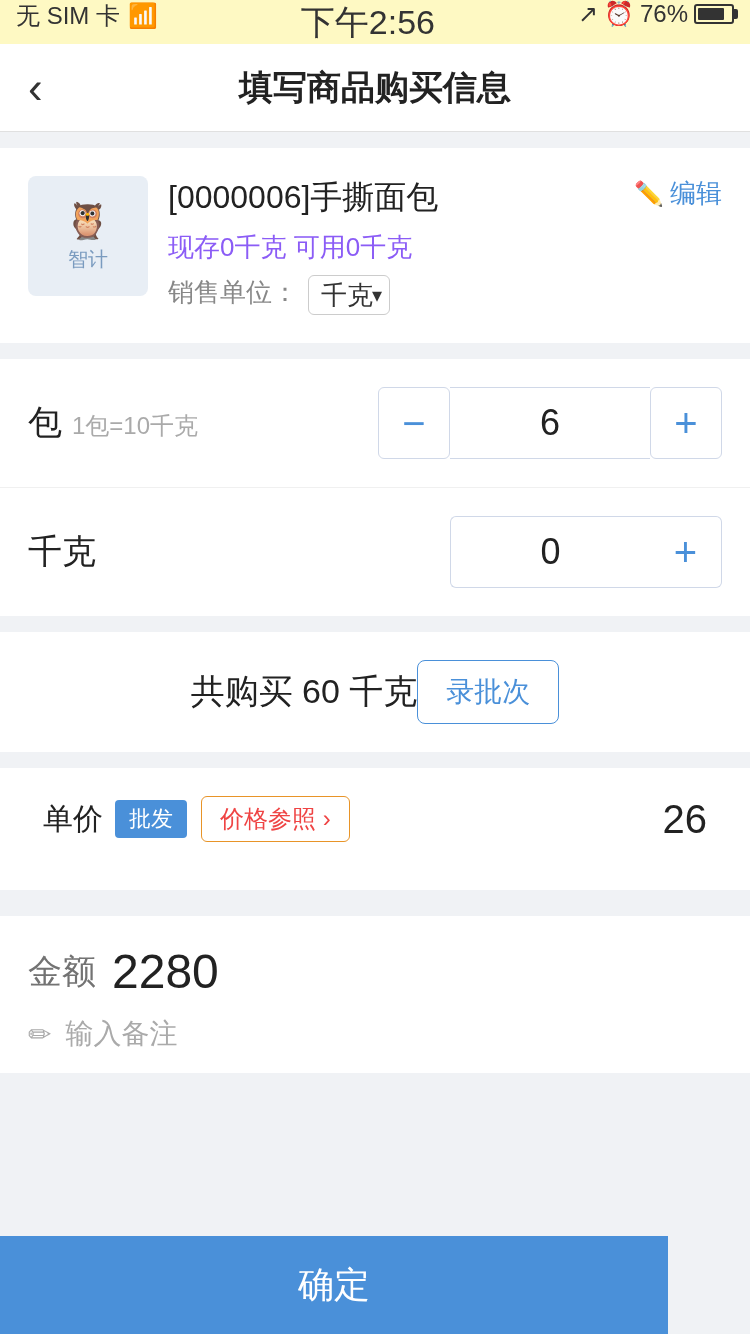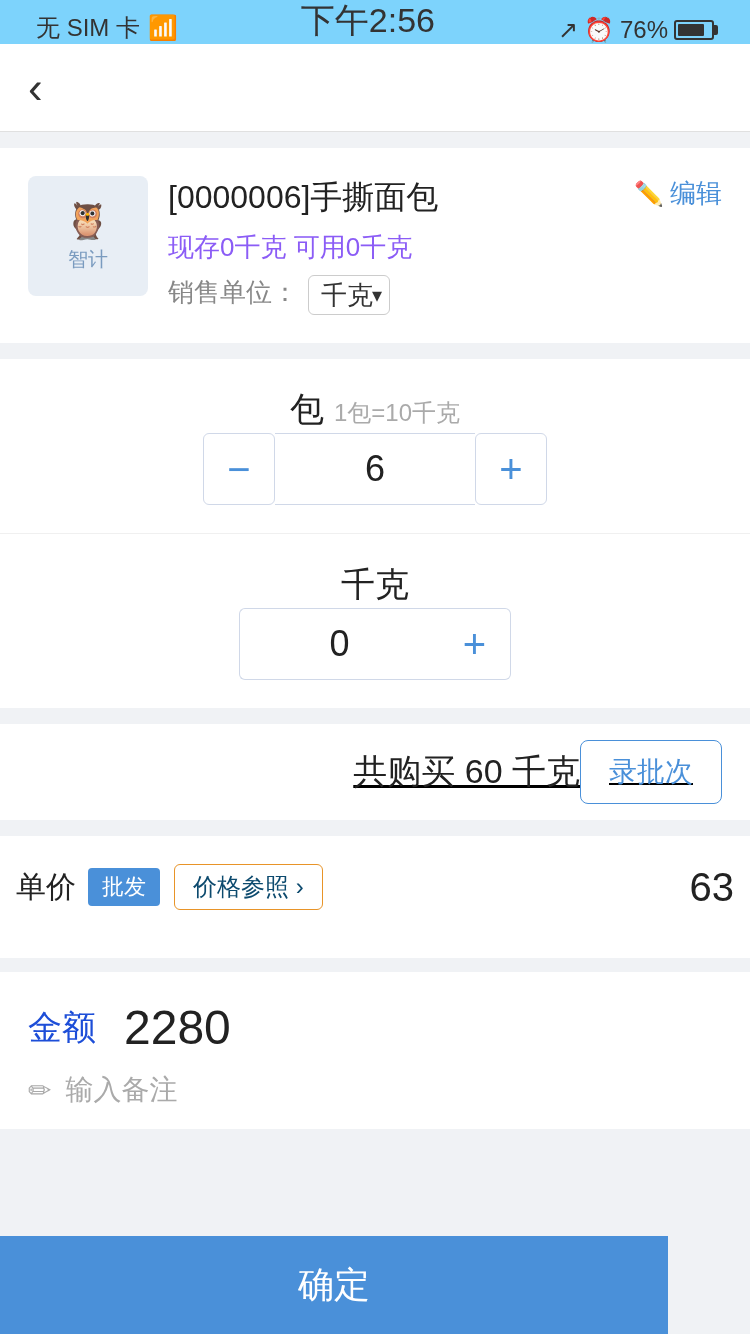--- a/index.html
+++ b/index.html
@@ -10,25 +10,25 @@
       font-family: -apple-system, "PingFang SC", "Helvetica Neue", Arial, sans-serif;
       background: #f0f2f5;
       font-size: 32px;
       position: relative;
     }
 
     
     .status-bar {
       width: 750px;
       height: 44px;
-      background: #7dd3fc;
-      display: flex;
-      align-items: flex-end;
+      background: #fef9c3;
+      display: flex;
+      align-items: flex-start;
       justify-content: space-between;
-      padding: 0 36px;
+      padding: 0 16px;
       font-size: 24px;
       color: #333;
     }
     .status-left { display: flex; align-items: center; gap: 8px; }
     .status-center { font-size: 34px; font-weight: 400; }
     .status-right { display: flex; align-items: center; gap: 6px; font-size: 24px; }
     .battery-icon {
       width: 40px; height: 20px;
       border: 2px solid #333;
       border-radius: 3px;
@@ -174,21 +174,20 @@
     
     .qty-section {
       background: #fff;
       margin-bottom: 16px;
     }
     .qty-row {
       display: flex;
       align-items: center;
       padding: 28px 28px;
       border-bottom: 1px solid #f0f0f0;
-      flex-direction: column;
     }
     .qty-row:last-child { border-bottom: none; }
     .qty-label {
       font-size: 34px;
       color: #222;
       flex: 1;
     }
     .qty-sub-label {
       font-size: 24px;
       color: #aaa;
@@ -222,45 +221,44 @@
       font-size: 36px;
       color: #222;
       background: #fff;
       outline: none;
     }
 
     
     .total-section {
       background: #fff;
       margin-bottom: 16px;
-      padding: 16px 28px;
-      display: flex;
-      align-items: center;
-      justify-content: flex-end;
-      text-decoration: underline;
+      padding: 28px 28px;
+      display: flex;
+      align-items: center;
+      justify-content: center;
     }
     .total-text {
       font-size: 34px;
       color: #222;
     }
     .batch-btn {
       border: 1px solid #4a90d9;
       border-radius: 8px;
       padding: 12px 28px;
       font-size: 28px;
       color: #4a90d9;
       background: #fff;
       cursor: pointer;
     }
 
     
     .price-section {
       background: #fff;
-      margin-bottom: 4px;
-      padding: 28px 16px;
+      margin-bottom: 16px;
+      padding: 28px 43px;
     }
     .price-row {
       display: flex;
       align-items: center;
       margin-bottom: 20px;
     }
     .price-label {
       font-size: 30px;
       color: #222;
       margin-right: 12px;
@@ -271,42 +269,42 @@
       font-size: 22px;
       padding: 4px 14px;
       border-radius: 4px;
       margin-right: 14px;
     }
     .price-ref-btn {
       border: 1.5px solid #e89428;
       border-radius: 6px;
       padding: 6px 18px;
       font-size: 24px;
-      color: #0c4a6e;
+      color: #ef4444;
       background: #fff;
       cursor: pointer;
       display: flex;
       align-items: center;
       gap: 6px;
     }
     .price-value {
       margin-left: auto;
       font-size: 40px;
       color: #222;
       font-weight: 500;
     }
     .amount-row {
       display: flex;
       align-items: center;
       margin-bottom: 16px;
     }
     .amount-label {
       font-size: 34px;
-      color: #1d4ed8;
-      margin-right: 28px;
+      color: #737373;
+      margin-right: 16px;
     }
     .amount-value {
       font-size: 48px;
       color: #222;
       font-weight: 400;
     }
     .remark-row {
       display: flex;
       align-items: center;
       gap: 14px;
@@ -358,20 +356,21 @@
     <span>⏰</span>
     <span>76%</span>
     <span class="battery-icon">
       <span class="battery-fill"></span>
     </span>
   </div>
 </div>
 
 <div class="nav-bar section-white">
   <span class="nav-back">‹</span>
+  <span class="nav-title">填写商品购买信息</span>
 </div>
 
 <div class="section-white" style="position:relative; margin-bottom:16px;">
   <div class="product-info">
     <div class="product-thumb">
       <div class="product-thumb-inner">
         <span class="owl-icon">🦉</span>
         <span class="thumb-label">智计</span>
       </div>
     </div>
@@ -419,21 +418,21 @@
 <div class="total-section section-white">
   <span class="total-text">共购买 60 千克</span>
   <button class="batch-btn">录批次</button>
 </div>
 
 <div class="price-section section-white">
   <div class="price-row">
     <span class="price-label">单价</span>
     <span class="price-tag">批发</span>
     <button class="price-ref-btn">价格参照 ›</button>
-    <span class="price-value">63</span>
+    <span class="price-value">26</span>
   </div>
 </div>
 
 <div style="background:#fff; padding: 28px 28px 0 28px; border-top: 10px solid #f0f2f5;">
   <div class="amount-row">
     <span class="amount-label">金额</span>
     <span class="amount-value">2280</span>
   </div>
   <div class="remark-row">
     <span class="remark-icon">✏</span>

